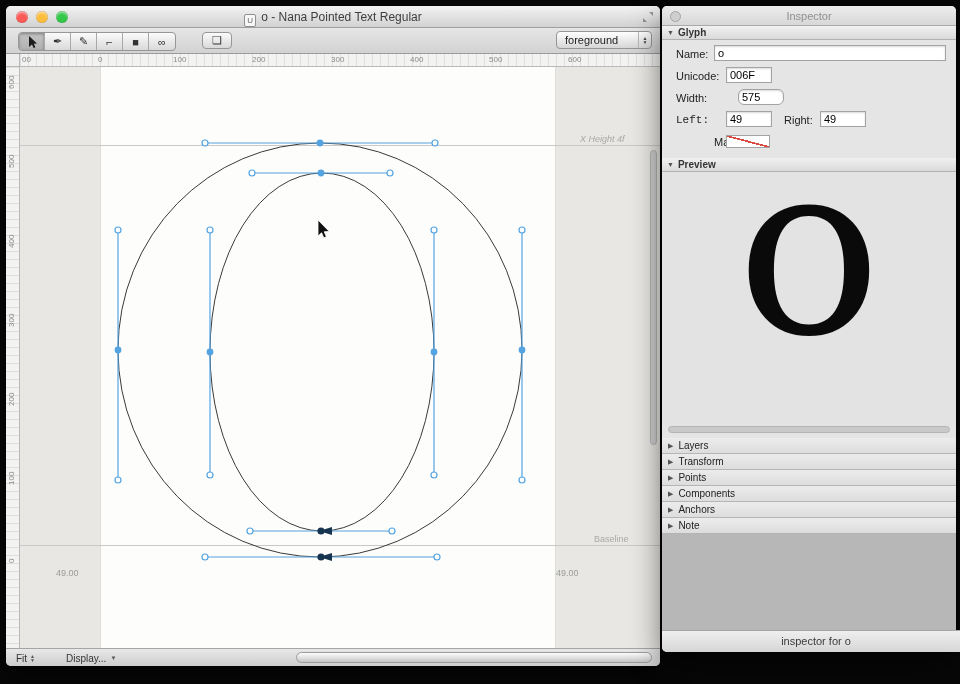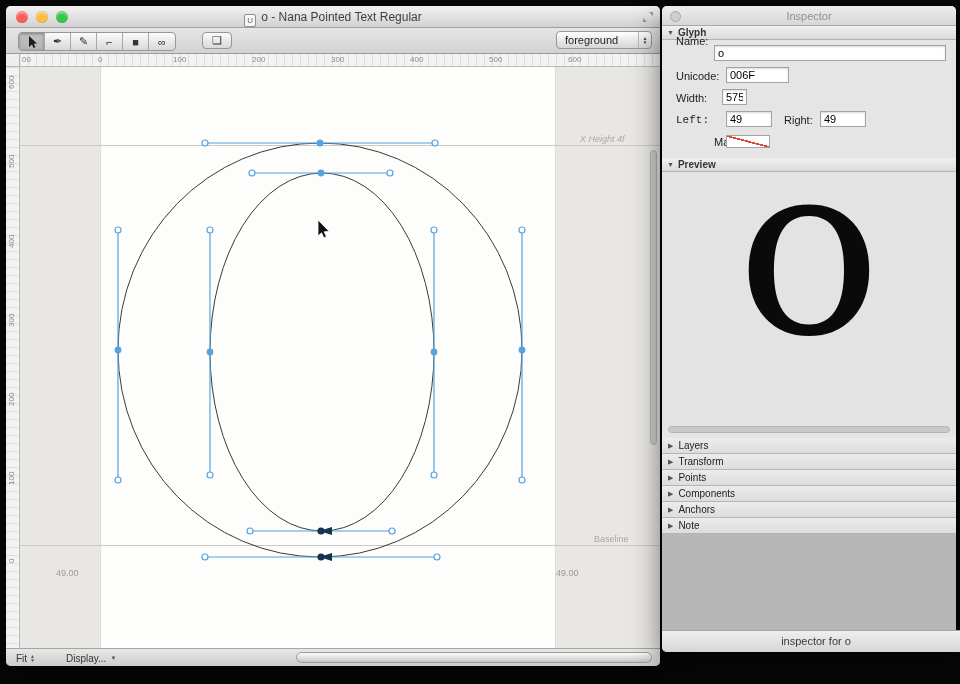--- a/index.html
+++ b/index.html
@@ -278,28 +278,28 @@
   <div class="abs" id="insp-titlebar">
     <div id="insp-close"></div>
     <div id="insp-title">Inspector</div>
   </div>
 
   <div class="sec-header" style="top:20px;">
     <span class="tri">▼</span>
     <span>Glyph</span>
   </div>
 
-  <span class="fld-label" style="left:14px;top:29px;">Name:</span>
+  <span class="fld-label" style="left:14px;top:42px;">Name:</span>
   <input class="fld-input" style="left: 52px; top: 39px; width: 232px;" value="o">
 
   <span class="fld-label" style="left:14px;top:64px;">Unicode:</span>
-  <input class="fld-input" style="left: 64px; top: 61px; width: 63px;" value="006F">
+  <input class="fld-input" style="left: 64px; top: 61px; width: 46px;" value="006F">
 
   <span class="fld-label" style="left:14px;top:86px;">Width:</span>
-  <input class="fld-input" style="left: 60px; top: 83px; width: 25px;" value="575">
+  <input class="fld-input" style="left: 76px; top: 83px; width: 46px; border-radius: 6px;" value="575">
 
   <span class="fld-label" style="left:14px;top:108px;font-family:Liberation Mono, monospace;">Left:</span>
   <input class="fld-input" style="left: 64px; top: 105px; width: 46px;" value="49">
   <span class="fld-label" style="left:122px;top:108px;">Right:</span>
   <input class="fld-input" style="left: 158px; top: 105px; width: 46px;" value="49">
 
   <span class="fld-label" style="left:14px;top:130px;padding-left:38px;">Mark:</span>
   <div id="mark-swatch" style="left:64px;top:129px;"></div>
 
   <div class="sec-header" style="top:152px;">

